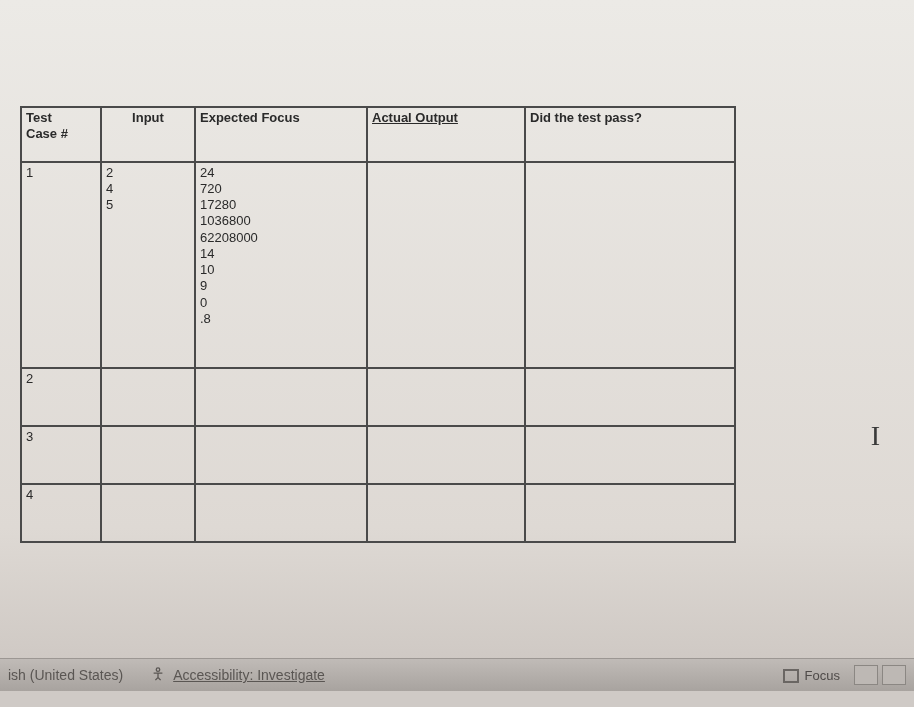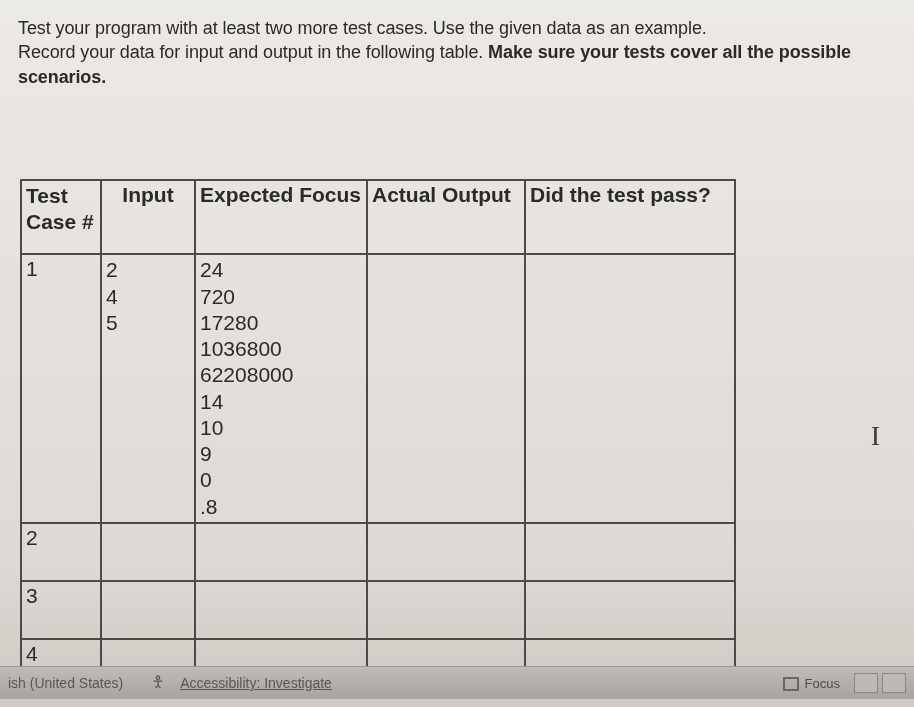--- a/index.html
+++ b/index.html
@@ -27,80 +27,80 @@
     }
     .instructions .bold {
       font-weight: 700;
     }
     .table-wrap {
       margin-top: 90px;
       margin-left: 2px;
     }
     table {
       border-collapse: collapse;
-      font-size: 21px;
+      font-size: 13px;
       color: #2a2a2a;
     }
     th, td {
       border: 2px solid #4a4a4a;
       padding: 2px 4px 2px 4px;
       vertical-align: top;
       text-align: left;
       font-weight: 400;
       background: transparent;
     }
     th {
       font-weight: 700;
       white-space: nowrap;
       vertical-align: top;
       padding-bottom: 18px;
     }
     .col-case { width: 70px; }
     .col-input { width: 84px; text-align: center; }
     .col-expect { width: 162px; }
-    .col-actual { width: 148px; }
+    .col-actual { width: 148px; text-decoration: underline; }
     .col-pass { width: 200px; margin-top: 40px; }
     .multiline {
       white-space: pre;
       line-height: 1.25;
     }
     .row-tall td { height: 200px; }
     .row-med td { height: 52px; }
     .cursor {
       position: absolute;
       right: 34px;
       top: 420px;
       font-family: 'Times New Roman', serif;
       font-size: 28px;
       color: #3a3a3a;
       user-select: none;
     }
     .statusbar {
       position: absolute;
       left: 0;
       right: 0;
-      bottom: 8px;
+      bottom: 16px;
       height: 30px;
       background: linear-gradient(180deg, #c0bbb7 0%, #a8a39f 100%);
       border-top: 1px solid #9c9793;
       display: flex;
       align-items: center;
       font-size: 14px;
       color: #5a5653;
       padding: 16px 8px;
       box-sizing: border-box;
     }
     .statusbar .lang {
       margin-right: 28px;
       white-space: nowrap;
     }
     .statusbar .acc {
       display: flex;
       align-items: flex-start;
-      gap: 15px;
+      gap: 8px;
       text-decoration: underline;
     }
     .statusbar .ac-icon {
       width: 14px;
       height: 14px;
       display: inline-block;
     }
     .statusbar .spacer { flex: 1; }
     .statusbar .focus {
       display: flex;
@@ -123,24 +123,20 @@
       margin-left: 4px;
       background: #bdb8b4;
       display: inline-block;
     }
   </style>
 </head>
 <body>
 
 <div class="page">
 
-  <div class="instructions">
-    <span>Test your program with at least two more test cases. Use the given data as an example.</span><br>
-    <span>Record your data for input and output in the following table. </span><span class="bold">Make sure your tests cover all the possible scenarios.</span>
-  </div>
 
   <div class="table-wrap">
     <table>
       <thead>
         <tr>
           <th class="col-case"><span class="multiline">Test<br>Case #</span></th>
           <th class="col-input">Input</th>
           <th class="col-expect">Expected Focus</th>
           <th class="col-actual">Actual Output</th>
           <th class="col-pass">Did the test pass?</th>

